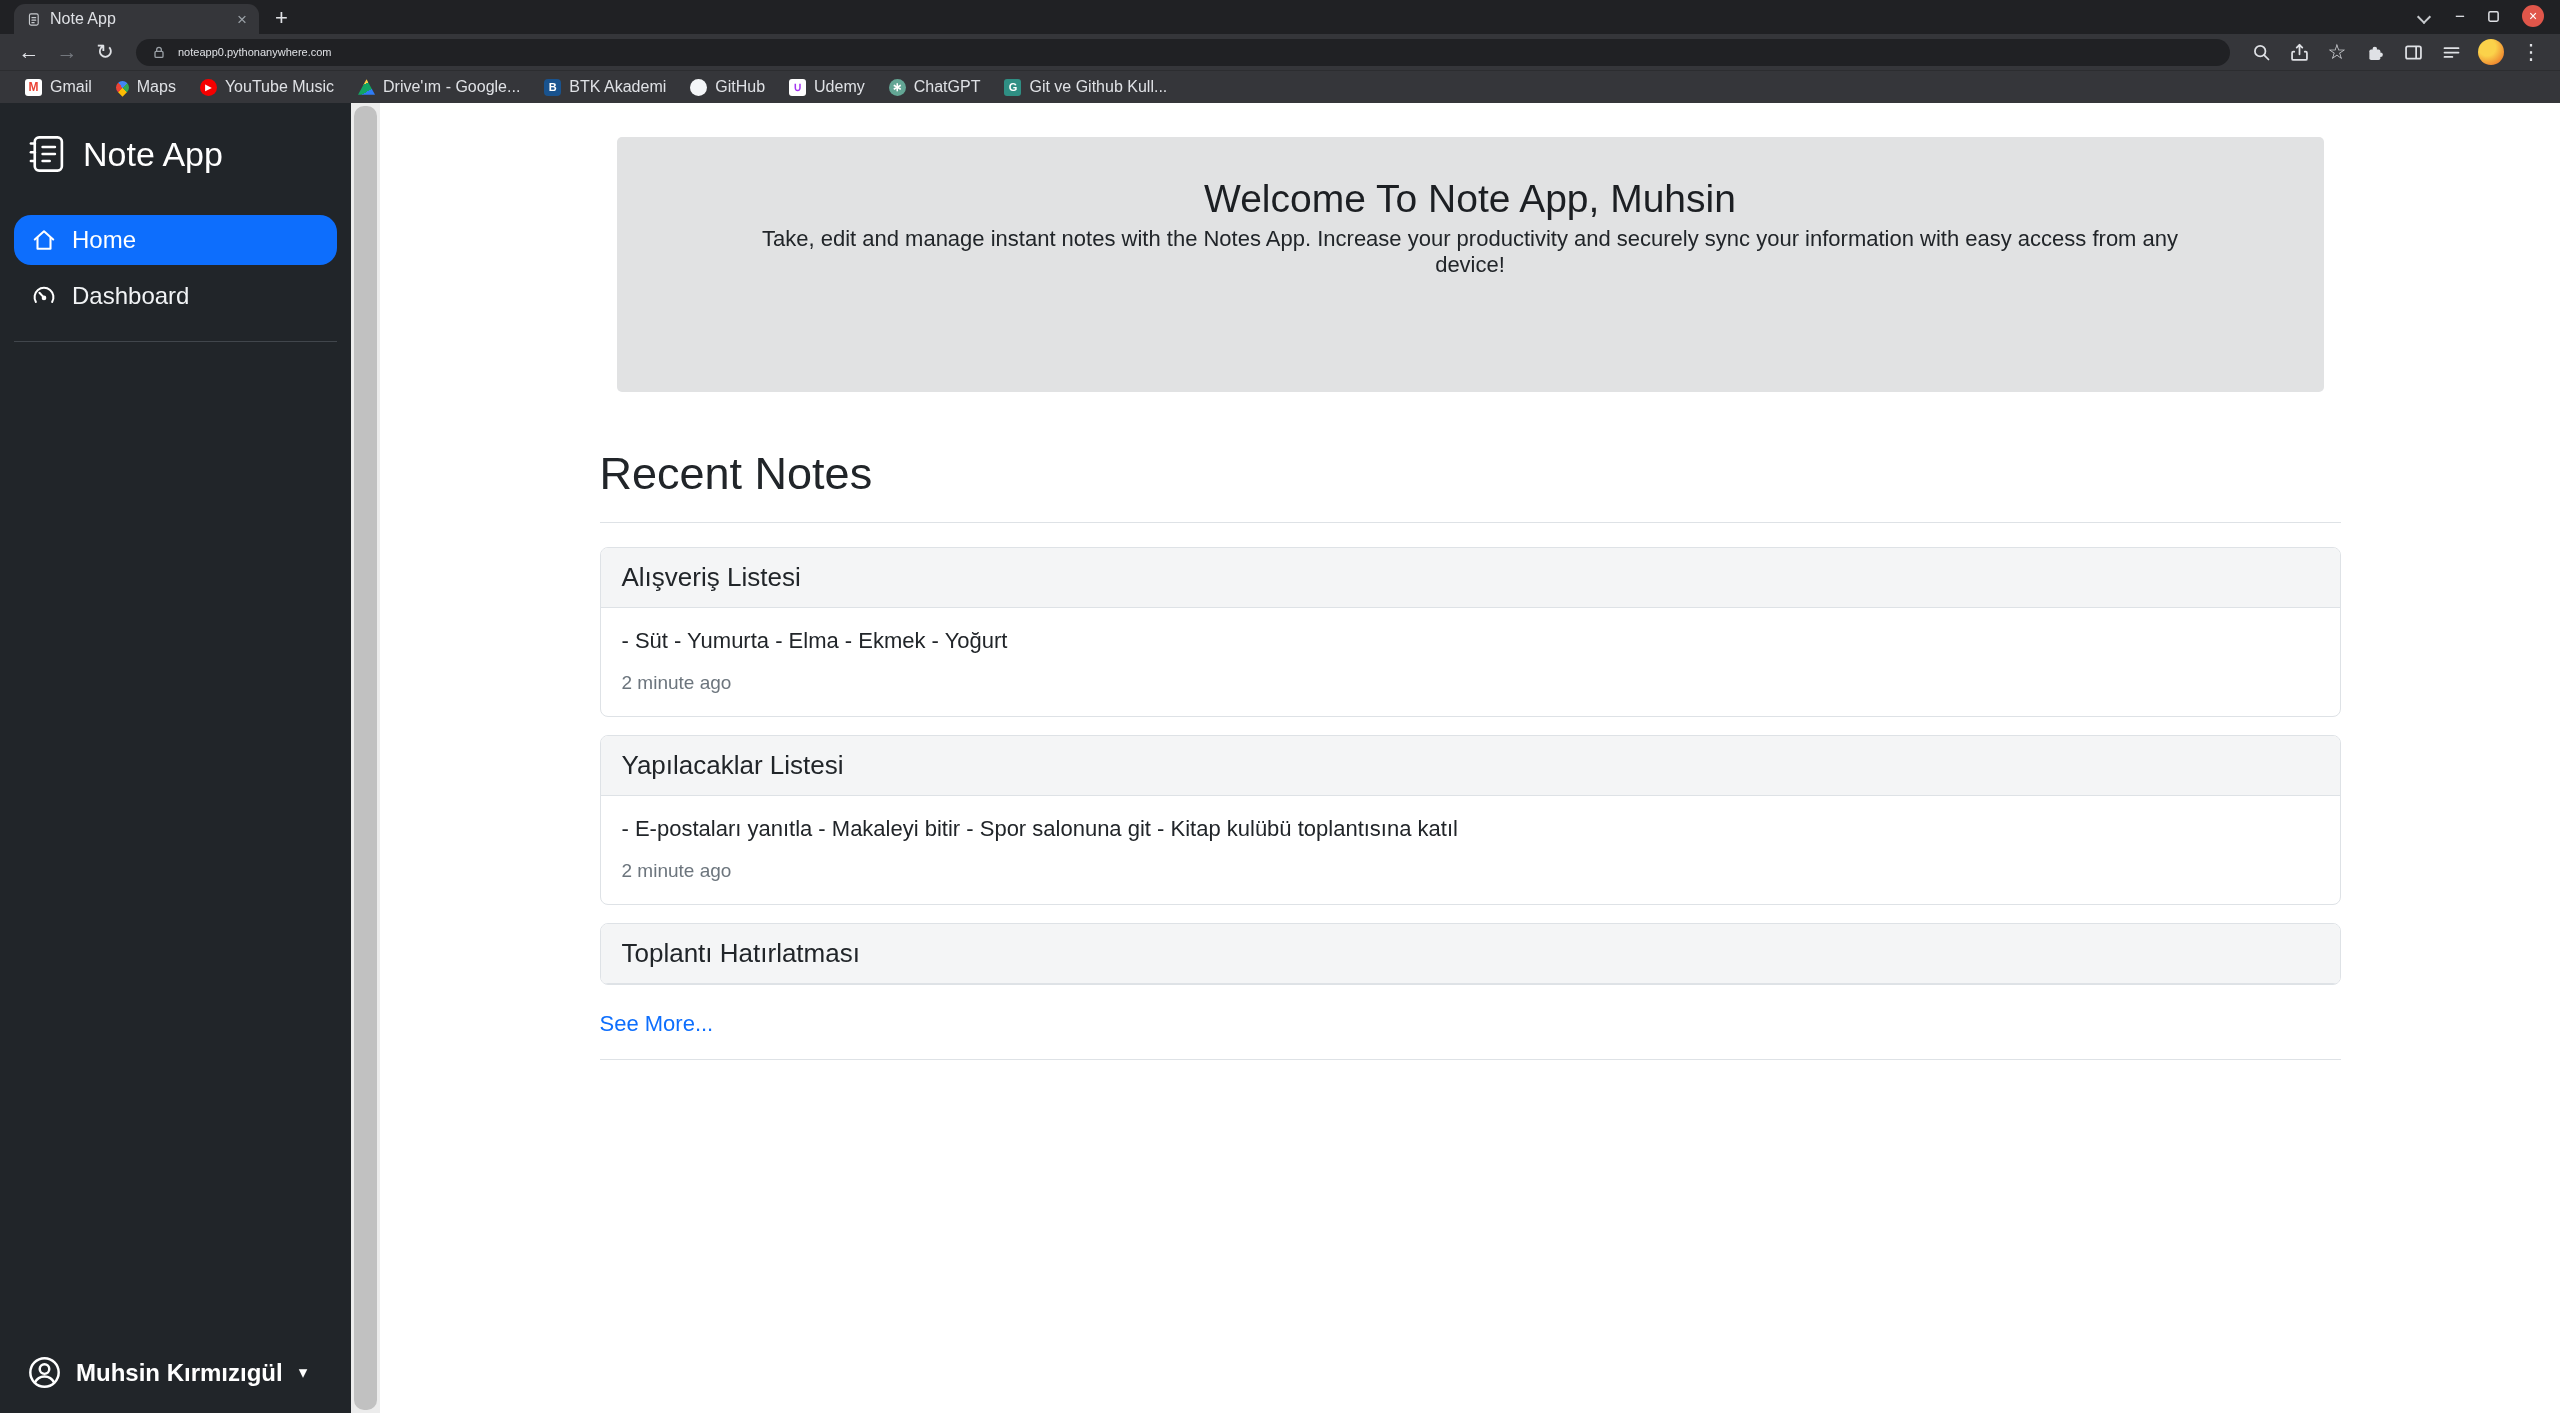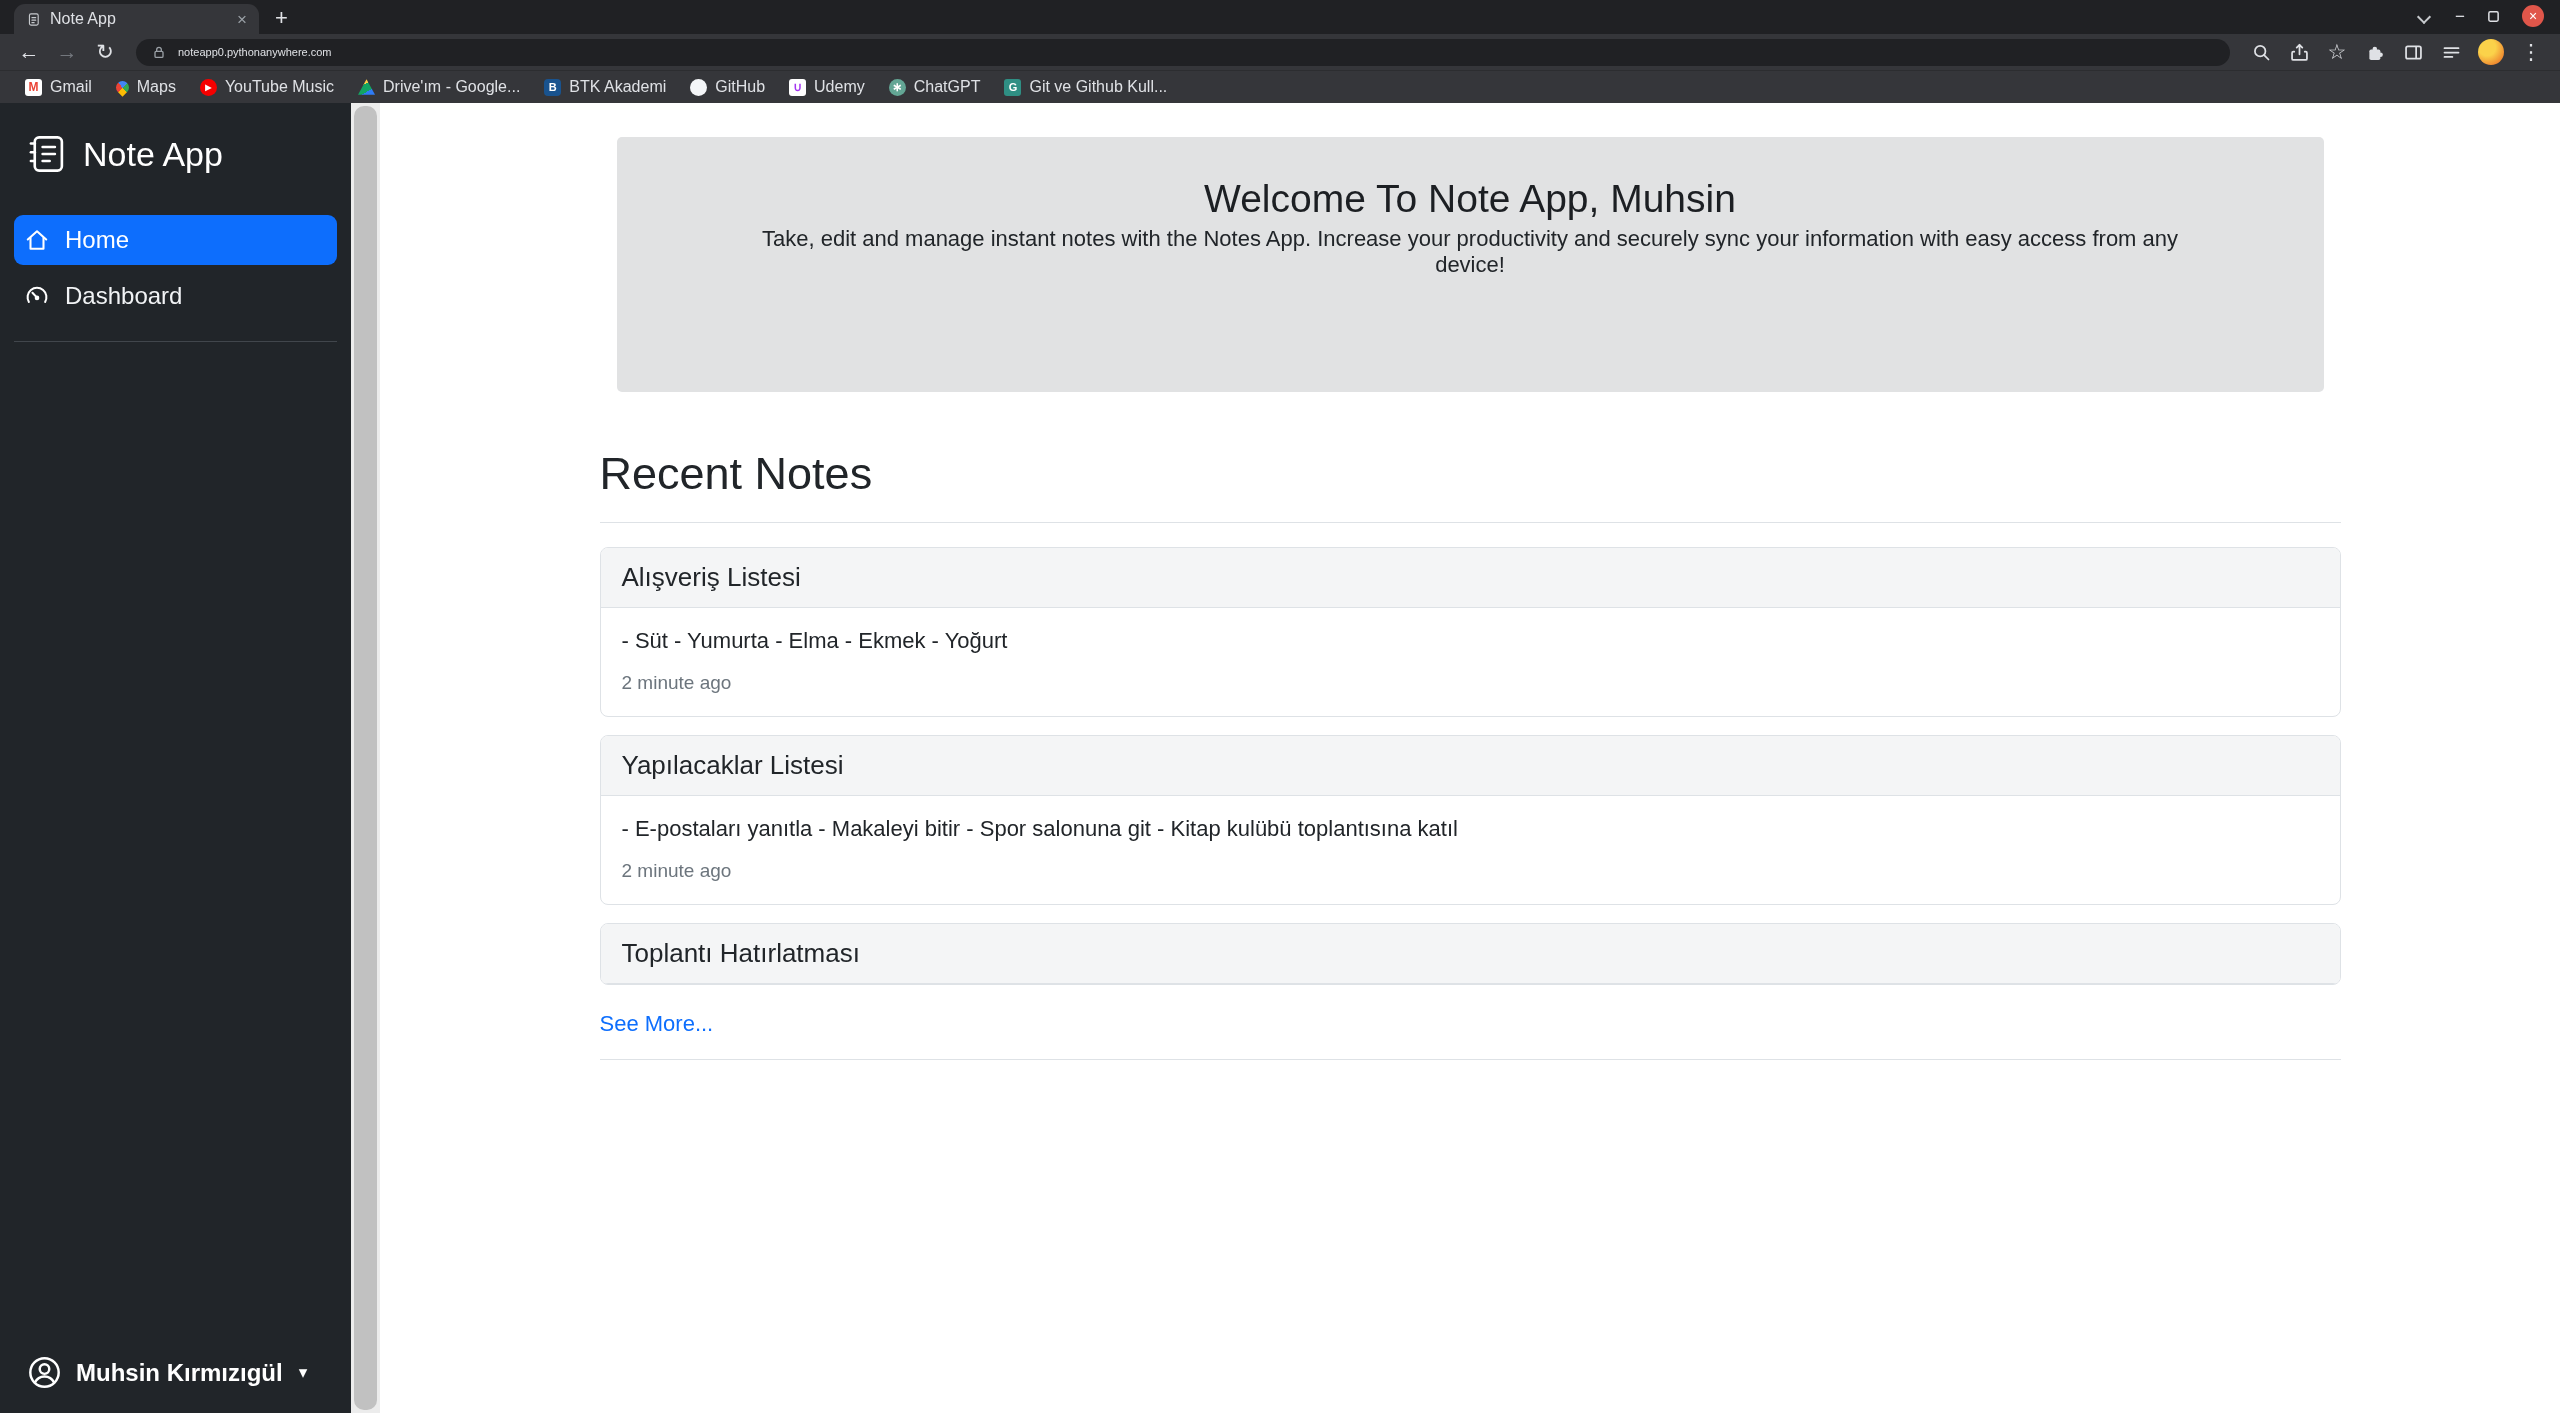--- a/index.html
+++ b/index.html
@@ -54,21 +54,21 @@
   .ic-chatgpt { background:#63a695; border-radius:50%; color:#fff; font-size:12px; }
   .ic-git     { background:#2f8f84; color:#fff; border-radius:3px; font-size:11px; }
 
   
   .page { flex:1; display:flex; min-height:0; }
   .sidebar { width:351px; background:#212529; display:flex; flex-direction:column; flex:none; }
   .brand { display:flex; align-items:center; gap:15px; padding:30px 26px 26px; color:#fff; }
   .brand svg { width:42px; height:42px; flex:none; }
   .brand-title { font-size:34px; color:#fff; font-weight:400; }
   .nav { display:flex; flex-direction:column; gap:6px; padding:14px 14px 0; }
-  .nav-item { display:flex; align-items:center; gap:15px; padding:11px 10px; border-radius:9px;
+  .nav-item { display:flex; align-items:center; gap:15px; padding:11px 17px; border-radius:17px;
               font-size:24px; color:#f1f3f5; }
   .nav-item svg { width:26px; height:26px; flex:none; }
   .nav-item.active { background:#0d6efd; color:#fff; }
   .nav-divider { border:none; border-top:1px solid #41464c; margin:20px 14px; }
   .sidebar-spacer { flex:1; }
   .user { display:flex; align-items:center; gap:13px; padding:22px 26px; color:#fff; }
   .user svg { width:37px; height:37px; flex:none; }
   .user-name { font-size:24px; font-weight:bold; }
   .user-caret { font-size:17px; margin-left:3px; color:#fff; }
 

